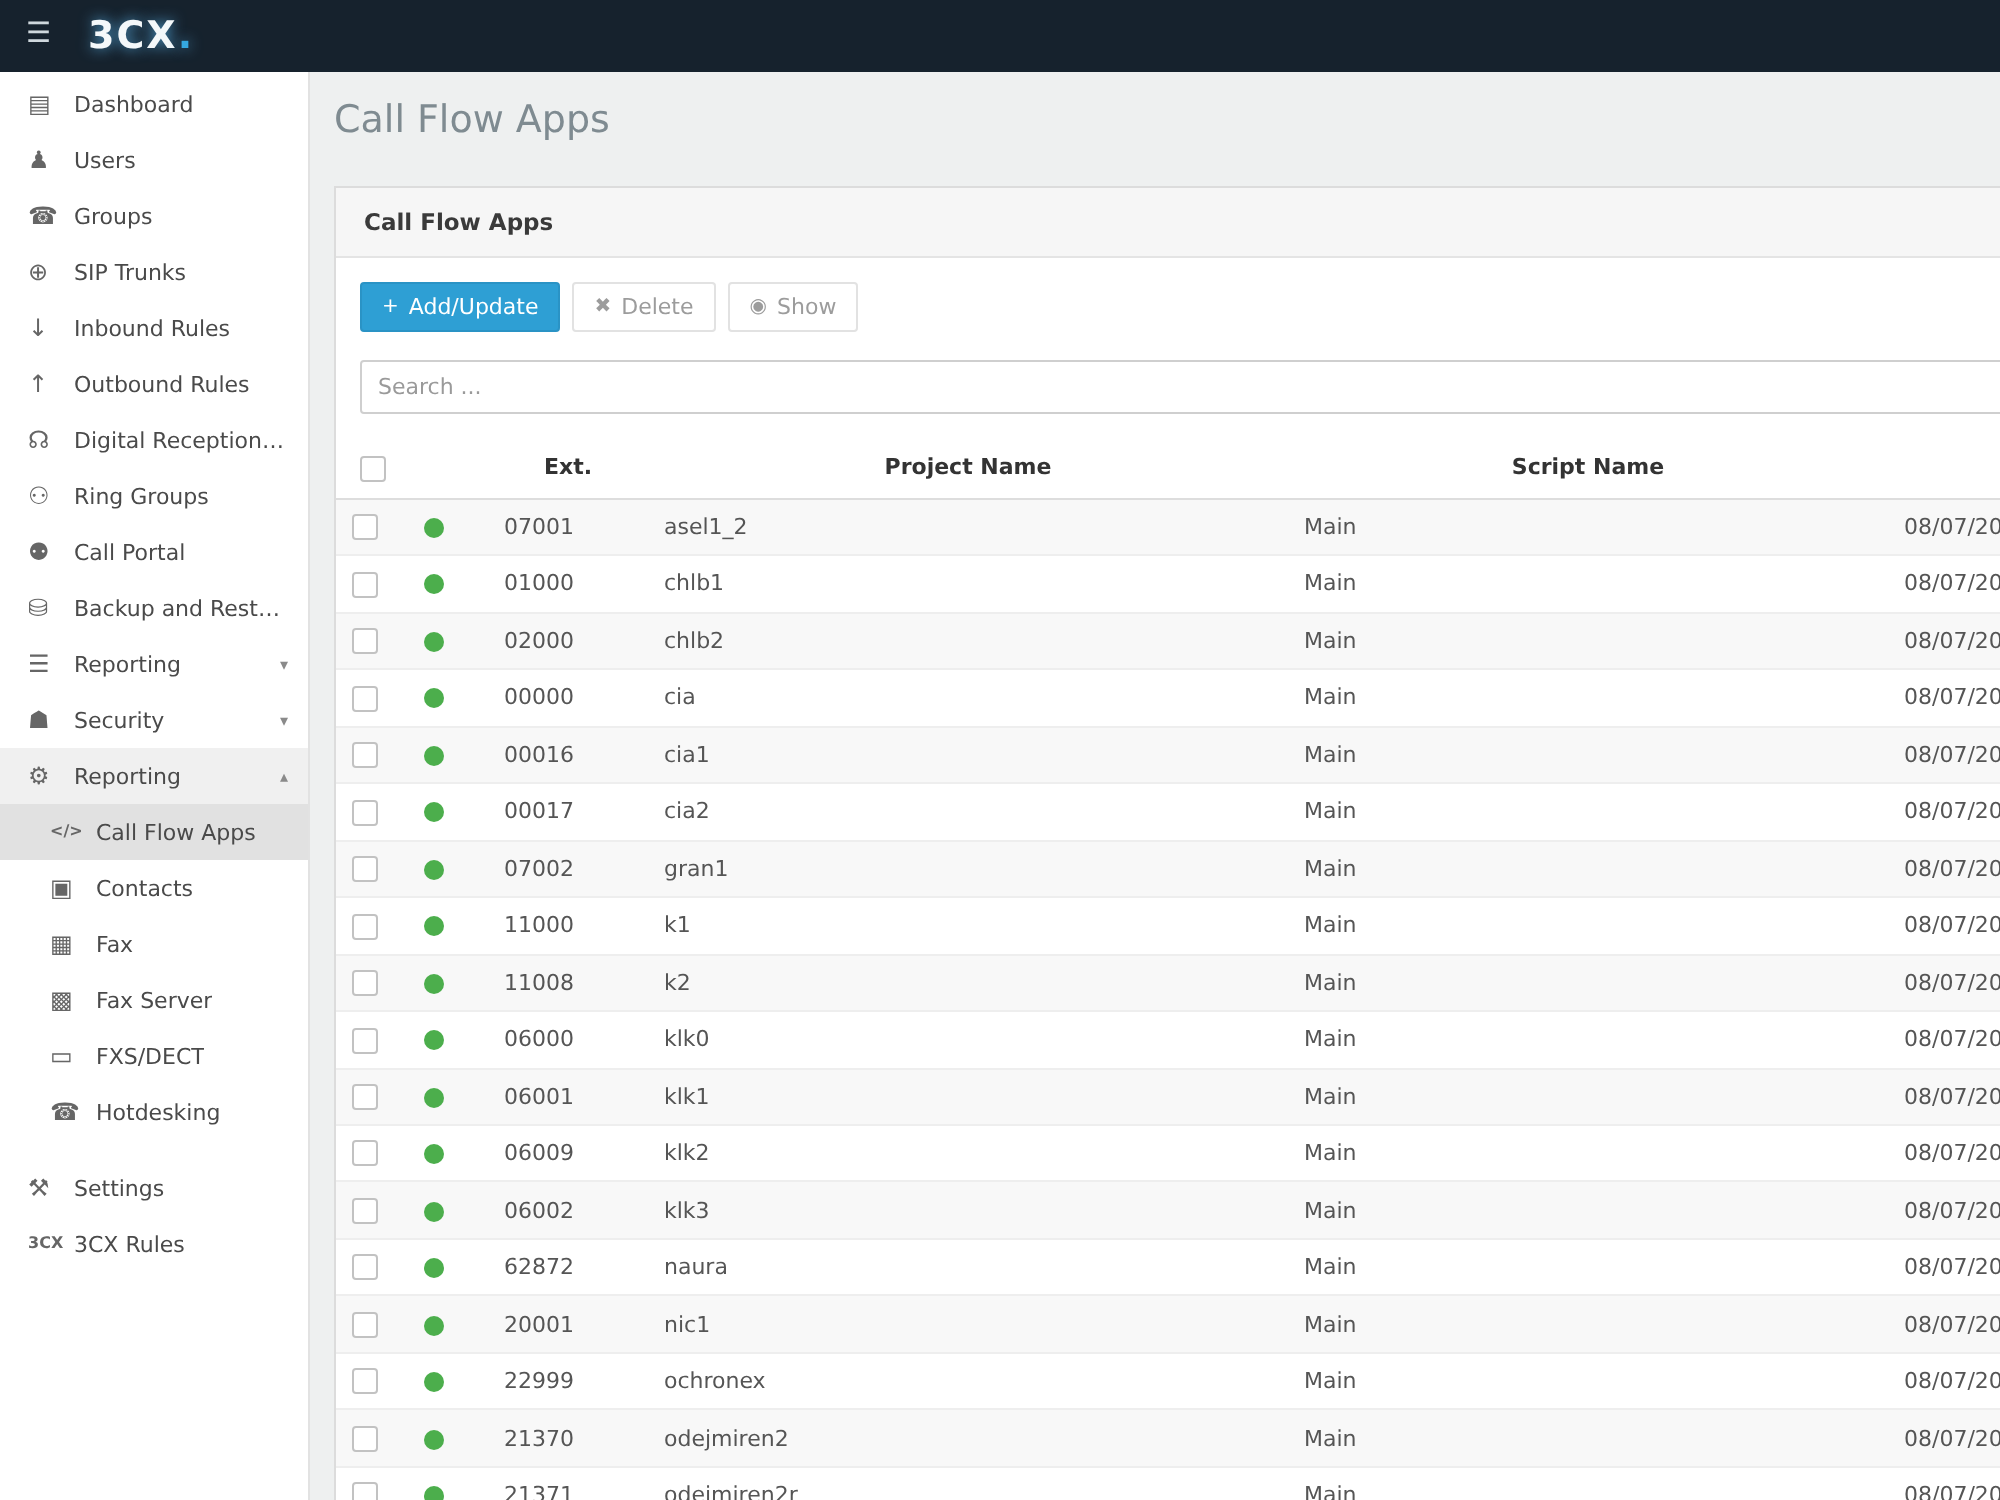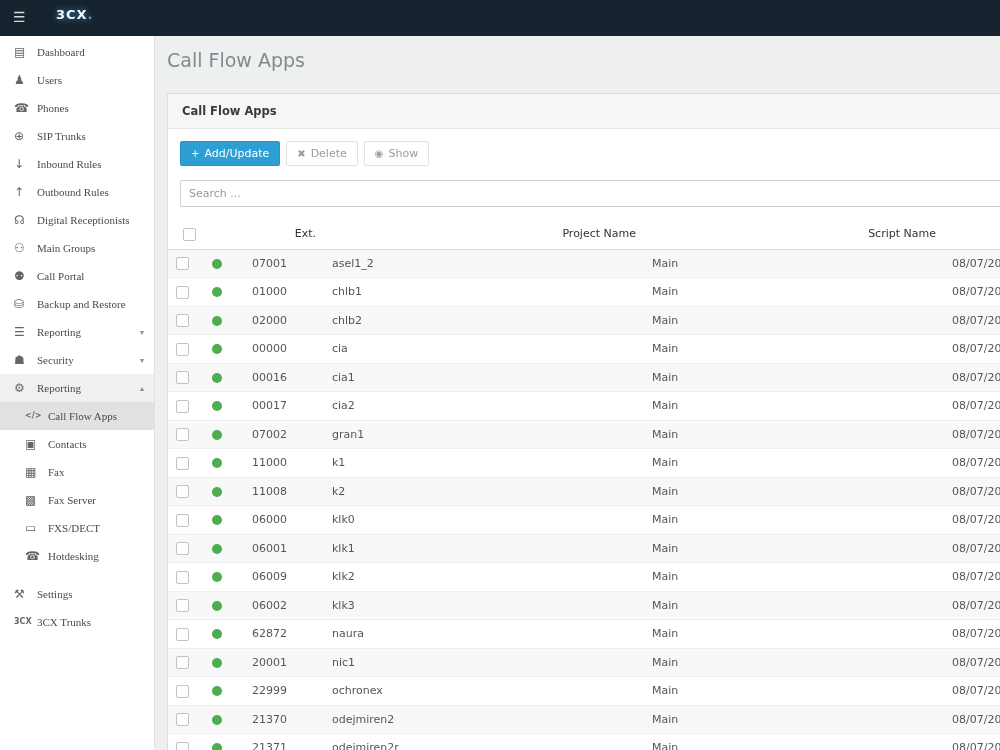--- a/index.html
+++ b/index.html
@@ -2,32 +2,32 @@
 <html><head>
 <meta charset="utf-8">
 <style>
   html,body{margin:0;padding:0;width:1000px;height:750px;overflow:hidden;
     font-family:"DejaVu Sans","Liberation Sans",sans-serif;background:#eef0f0;}
   *{box-sizing:border-box;}
 
   
   .topbar{position:absolute;top:0;left:0;width:1000px;height:36px;background:#16222d;z-index:10;}
   .hamburger{position:absolute;left:13px;top:9px;color:#cfd8dd;font-size:14px;cursor:pointer;}
-  .logo{position:absolute;left:56px;top:7px;color:#f4f8fa;font-size:13px;font-weight:bold;
+  .logo{position:absolute;left:44px;top:7px;color:#f4f8fa;font-size:19px;font-weight:bold;
     letter-spacing:1px;text-shadow:0 0 7px rgba(90,180,235,.85);}
   .logo-dot{color:#35a8e0;}
 
   
   .sidebar{position:absolute;top:36px;left:0;width:155px;height:714px;background:#ffffff;
     border-right:1px solid #e2e2e2;padding-top:2px;overflow:hidden;}
   .side-item{height:28px;display:flex;align-items:center;padding:0 10px 0 14px;color:#4a4a4a;
     font-size:11px;cursor:pointer;white-space:nowrap;}
   .side-item .icon{width:23px;flex:0 0 23px;color:#666;font-size:12px;line-height:1;}
   .side-item .icon.txt{font-size:8px;font-weight:bold;letter-spacing:0;}
-  .side-item .lbl{overflow:hidden;text-overflow:ellipsis;font-family:Liberation Serif, serif;}
+  .side-item .lbl{overflow:hidden;text-overflow:ellipsis;}
   .side-item .chev{margin-left:auto;font-size:8px;color:#8a8a8a;}
   .side-item.sub{padding-left:25px;}
   .side-item.expanded{background:#f0f0f0;}
   .side-item.active{background:#e1e1e1;}
   .side-item.gap{margin-top:10px;}
 
   
   .main{position:absolute;left:155px;top:36px;width:845px;height:714px;background:#eef0f0;overflow:hidden;}
   .page-title{margin:13px 0 0 12px;font-size:19px;color:#7f8b91;font-weight:400;}
 
@@ -41,21 +41,21 @@
   .btn .bi{font-size:10px;}
   .btn-primary{background:#2e9fd4;color:#fff;border:1px solid #2a93c5;}
   .btn-default{background:#fff;color:#9c9c9c;border:1px solid #e2e2e2;}
 
   .search-wrap{padding:2px 12px 12px;}
   .search-input{width:100%;height:27px;border:1px solid #cfcfcf;border-radius:2px;padding:0 8px;
     font-size:11px;color:#555;outline:none;font-family:inherit;}
   .search-input::placeholder{color:#9a9a9a;}
 
   table.grid{width:100%;border-collapse:collapse;font-size:11px;table-layout:fixed;}
-  table.grid th{text-align:right;font-weight:normal;color:#333;padding:8px;border-bottom:1px solid #ddd;
+  table.grid th{text-align:center;font-weight:bold;color:#333;padding:8px;border-bottom:1px solid #ddd;
     white-space:nowrap;overflow:hidden;}
   table.grid td{padding:7px 8px;border-bottom:1px solid #eeeeee;color:#555;white-space:nowrap;overflow:hidden;}
   table.grid tbody tr:nth-child(odd){background:#f8f8f8;}
   table.grid tbody tr{cursor:pointer;}
 
   .checkbox{display:inline-block;width:13px;height:13px;border:1px solid #c2c2c2;border-radius:2px;
     background:#fff;vertical-align:middle;cursor:pointer;}
   .dot{display:inline-block;width:10px;height:10px;border-radius:50%;background:#4cae4c;vertical-align:middle;}
 </style>
 </head>
@@ -71,41 +71,41 @@
       <div class="side-item">
         <span class="icon">▤</span>
         <span class="lbl">Dashboard</span>
       </div>
       <div class="side-item">
         <span class="icon">♟</span>
         <span class="lbl">Users</span>
       </div>
       <div class="side-item">
         <span class="icon">☎</span>
-        <span class="lbl">Phones</span>
+        <span class="lbl">Groups</span>
       </div>
       <div class="side-item">
         <span class="icon">⊕</span>
         <span class="lbl">SIP Trunks</span>
       </div>
       <div class="side-item">
         <span class="icon">↓</span>
         <span class="lbl">Inbound Rules</span>
       </div>
       <div class="side-item">
         <span class="icon">↑</span>
         <span class="lbl">Outbound Rules</span>
       </div>
       <div class="side-item">
         <span class="icon">☊</span>
         <span class="lbl">Digital Receptionists</span>
       </div>
       <div class="side-item">
         <span class="icon">⚇</span>
-        <span class="lbl">Main Groups</span>
+        <span class="lbl">Ring Groups</span>
       </div>
       <div class="side-item">
         <span class="icon">⚉</span>
         <span class="lbl">Call Portal</span>
       </div>
       <div class="side-item">
         <span class="icon">⛁</span>
         <span class="lbl">Backup and Restore</span>
       </div>
       <div class="side-item">
@@ -146,21 +146,21 @@
       <div class="side-item sub">
         <span class="icon">☎</span>
         <span class="lbl">Hotdesking</span>
       </div>
       <div class="side-item gap">
         <span class="icon">⚒</span>
         <span class="lbl">Settings</span>
       </div>
       <div class="side-item">
         <span class="icon txt">3CX</span>
-        <span class="lbl">3CX Trunks</span>
+        <span class="lbl">3CX Rules</span>
       </div>
     </nav>
 </div>
 
 <div class="main">
   <div class="page-title">Call Flow Apps</div>
 
   <div class="card">
     <div class="card-header">Call Flow Apps</div>
 

